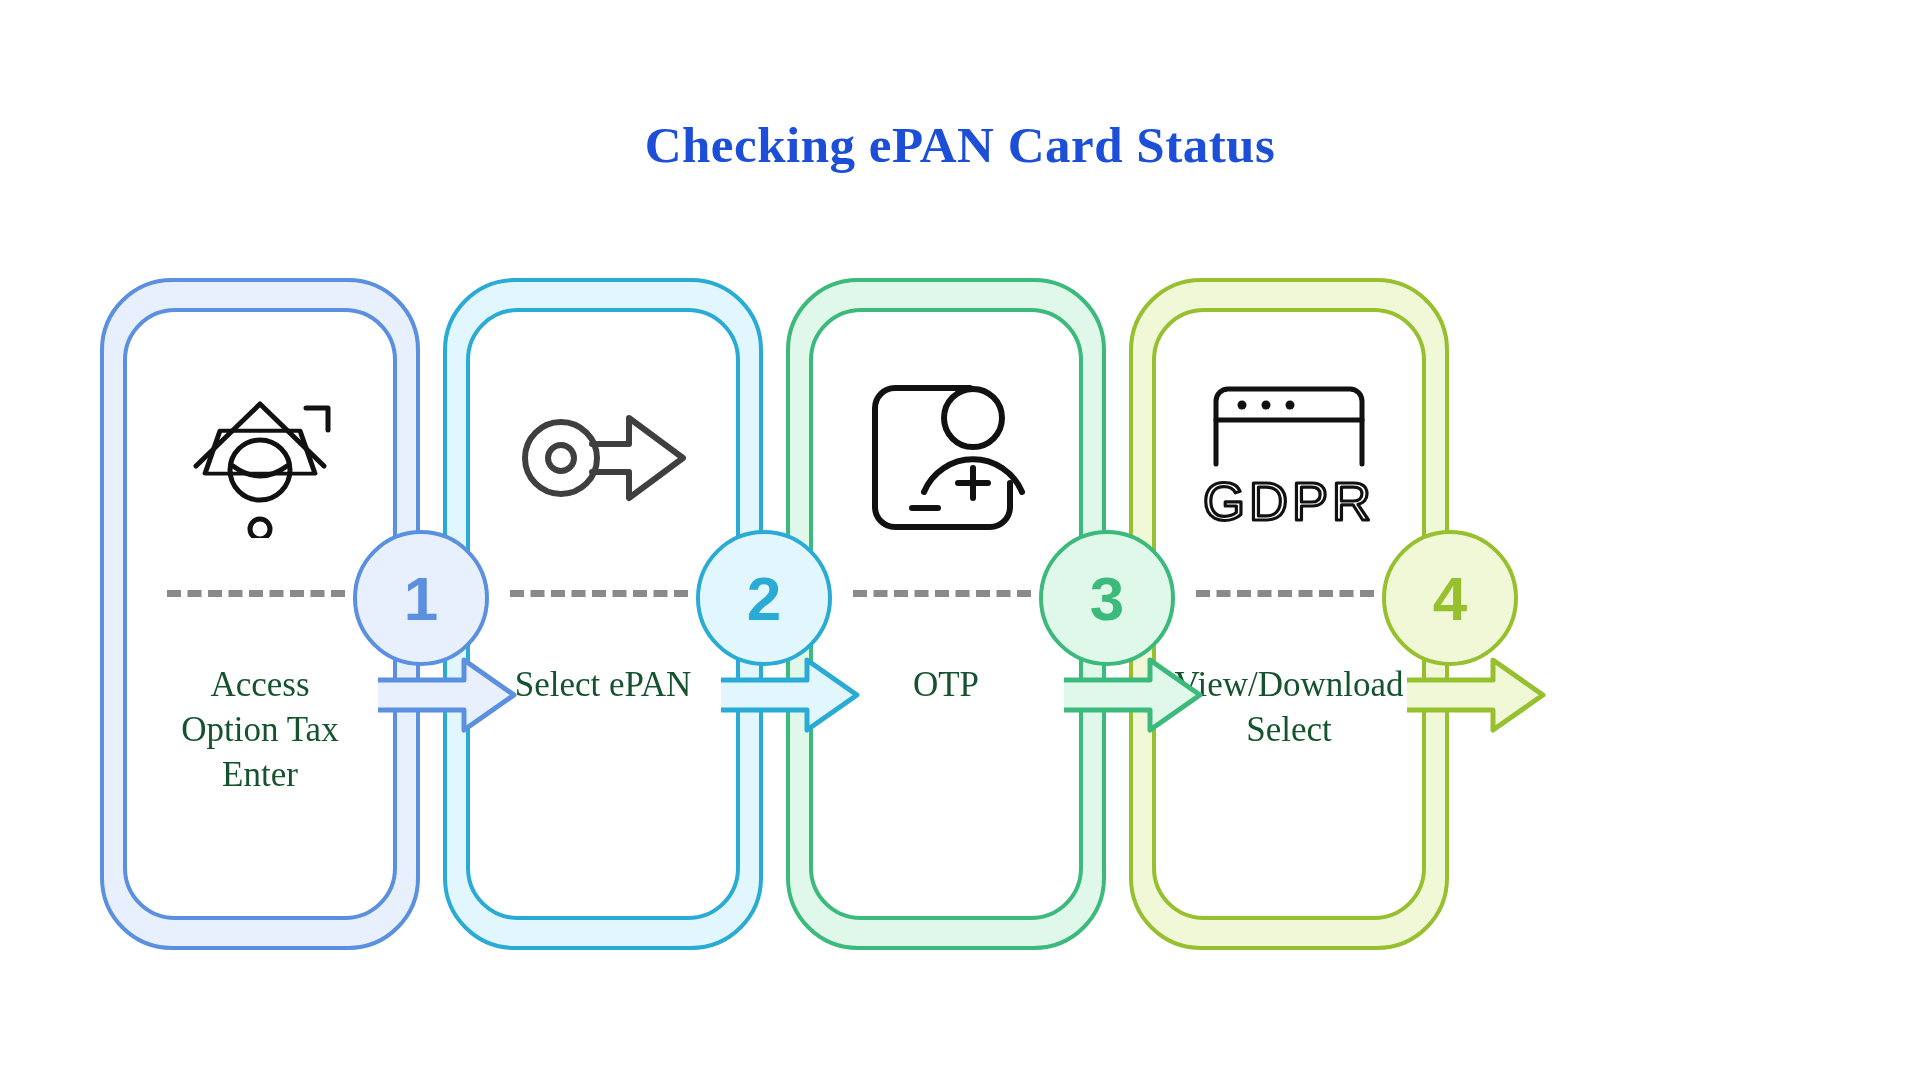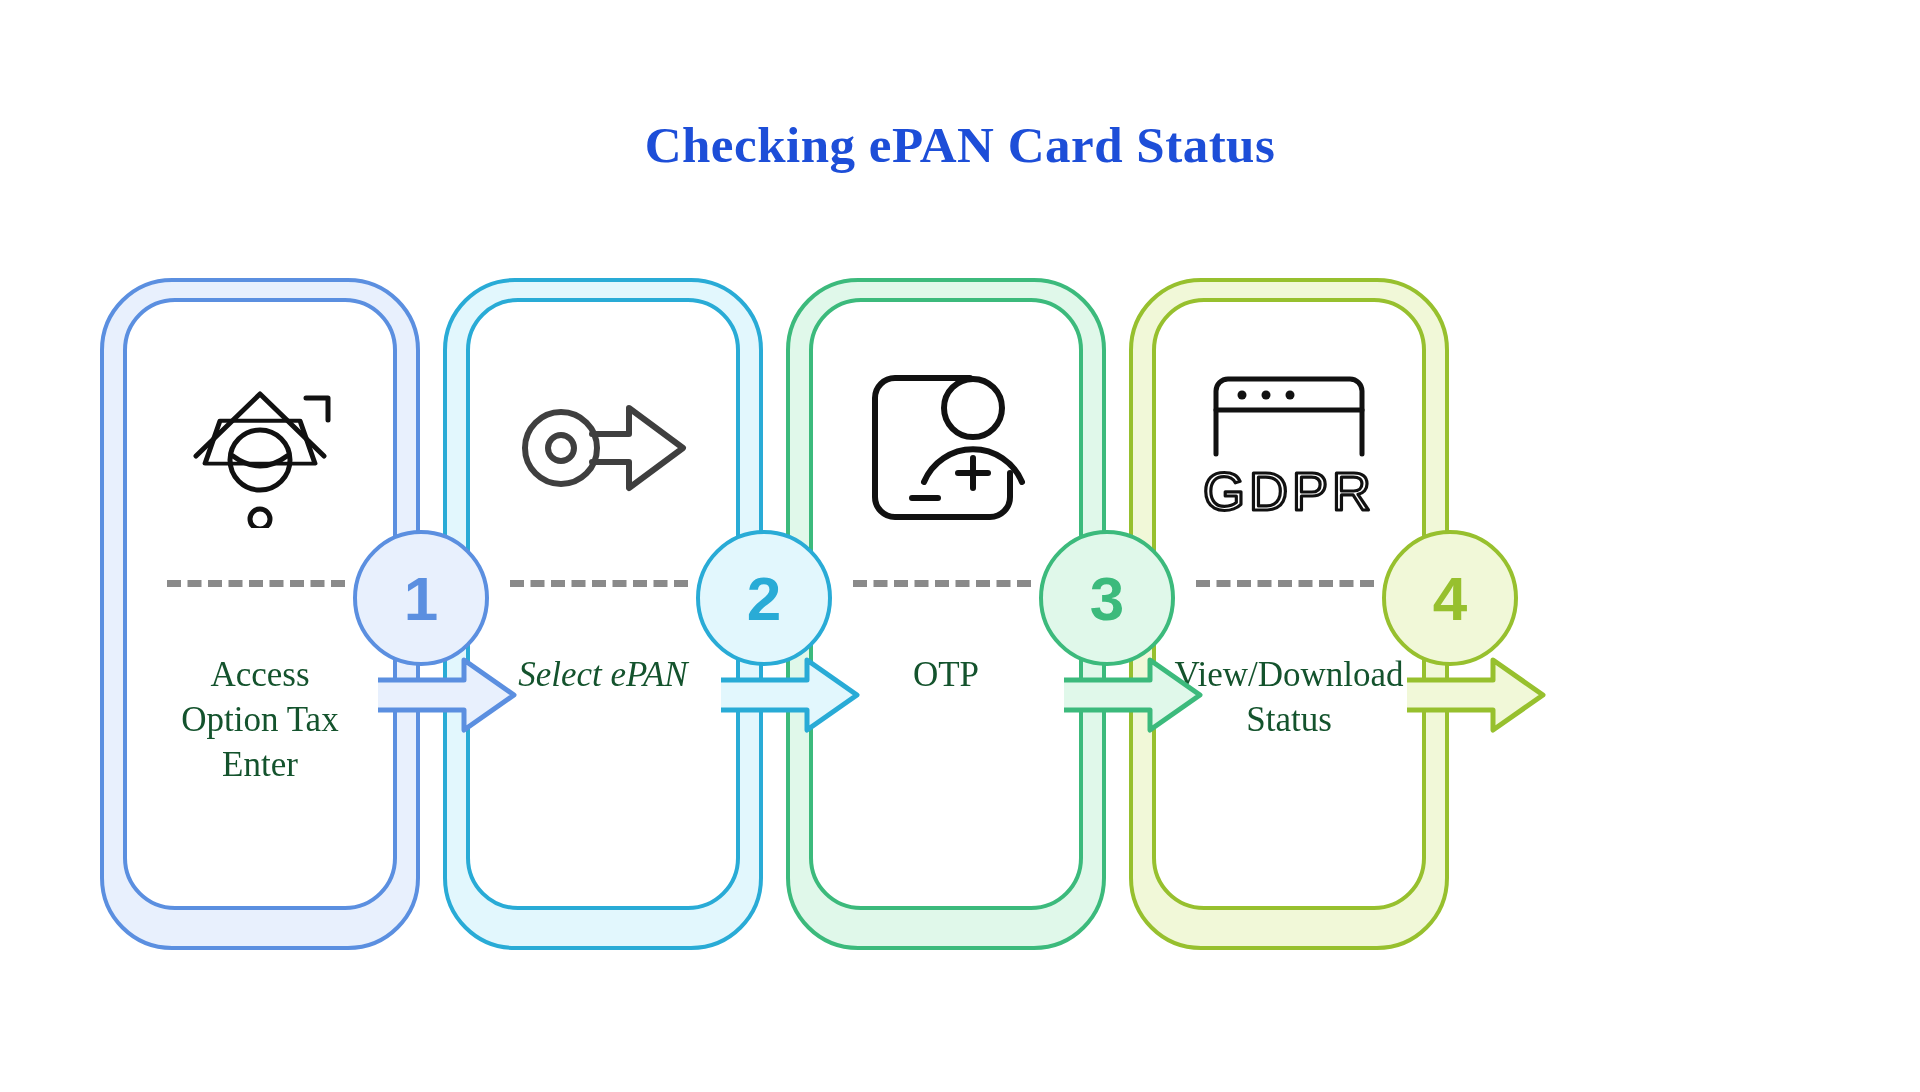--- a/index.html
+++ b/index.html
@@ -41,21 +41,21 @@
     width:320px;
     height:672px;
     box-sizing:border-box;
     border-radius:72px;
     border-width:4px;
     border-style:solid;
   }
   
   .inner{
     position:absolute;
-    left:23px;top:20px;
+    left:23px;top:30px;
     width:274px;
     height:612px;
     box-sizing:border-box;
     background:#ffffff;
     border-radius:52px;
     border-width:4px;
     border-style:solid;
   }
   .icon-wrap{
     position:absolute;
@@ -144,21 +144,21 @@
       </div>
       <div class="badge" style="background: rgb(232, 240, 253); border-color: rgb(91, 143, 224); color: rgb(91, 143, 224);">1</div>
       <div class="connector">
         <svg width="140" height="78" viewBox="0 0 140 78" fill="none">
     <path d="M0 24 L86 24 L86 4 L136 39 L86 74 L86 54 L0 54" fill="#e8f0fd" stroke="#5b8fe0" stroke-width="5" stroke-linejoin="round" stroke-linecap="round"></path>
   </svg>
       </div>
     </div>
     <div class="step" style="left: 443px;">
       <div class="outer" style="background: rgb(226, 247, 253); border-color: rgb(41, 171, 214);"></div>
-      <div class="inner" style="border-color: rgb(41, 171, 214); font-style: italic;">
+      <div class="inner" style="border-color: rgb(41, 171, 214);">
         <div class="icon-wrap">
           <svg width="172" height="112" viewBox="0 0 172 112" fill="none" stroke="#3f3f3f" stroke-width="6" stroke-linecap="round" stroke-linejoin="round">
     <path d="M44 20 A36 36 0 1 0 44 92 A36 36 0 1 0 44 20 Z"></path>
     <circle cx="44" cy="56" r="13"></circle>
     <path d="M75 42 L112 42 L112 16 L166 56 L112 96 L112 70 L75 70"></path>
   </svg>
         </div>
         <div class="divider" style="border-top-color: rgb(138, 138, 138);"></div>
         <div class="caption">
           <div>Select ePAN</div>
@@ -205,21 +205,21 @@
     <line x1="12" y1="42" x2="158" y2="42"></line>
     <circle cx="38" cy="27" r="4.5" fill="#111" stroke="none"></circle>
     <circle cx="62" cy="27" r="4.5" fill="#111" stroke="none"></circle>
     <circle cx="86" cy="27" r="4.5" fill="#111" stroke="none"></circle>
     <text x="85" y="142" text-anchor="middle" font-family="'Liberation Sans', sans-serif" font-size="54" letter-spacing="4" fill="none" stroke="#111" stroke-width="3.2">GDPR</text>
   </svg>
         </div>
         <div class="divider" style="border-top-color: rgb(138, 138, 138);"></div>
         <div class="caption">
           <div>View/Download</div>
-          <div>Status</div>
+          <div>Select</div>
         </div>
       </div>
       <div class="badge" style="background: rgb(241, 248, 216); border-color: rgb(151, 192, 46); color: rgb(151, 192, 46);">4</div>
       <div class="connector">
         <svg width="140" height="78" viewBox="0 0 140 78" fill="none">
     <path d="M0 24 L86 24 L86 4 L136 39 L86 74 L86 54 L0 54" fill="#f1f8d8" stroke="#97c02e" stroke-width="5" stroke-linejoin="round" stroke-linecap="round"></path>
   </svg>
       </div>
     </div>
   </div>

